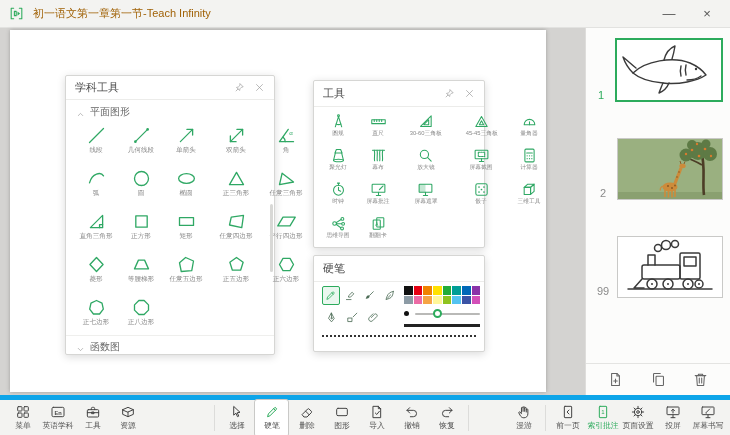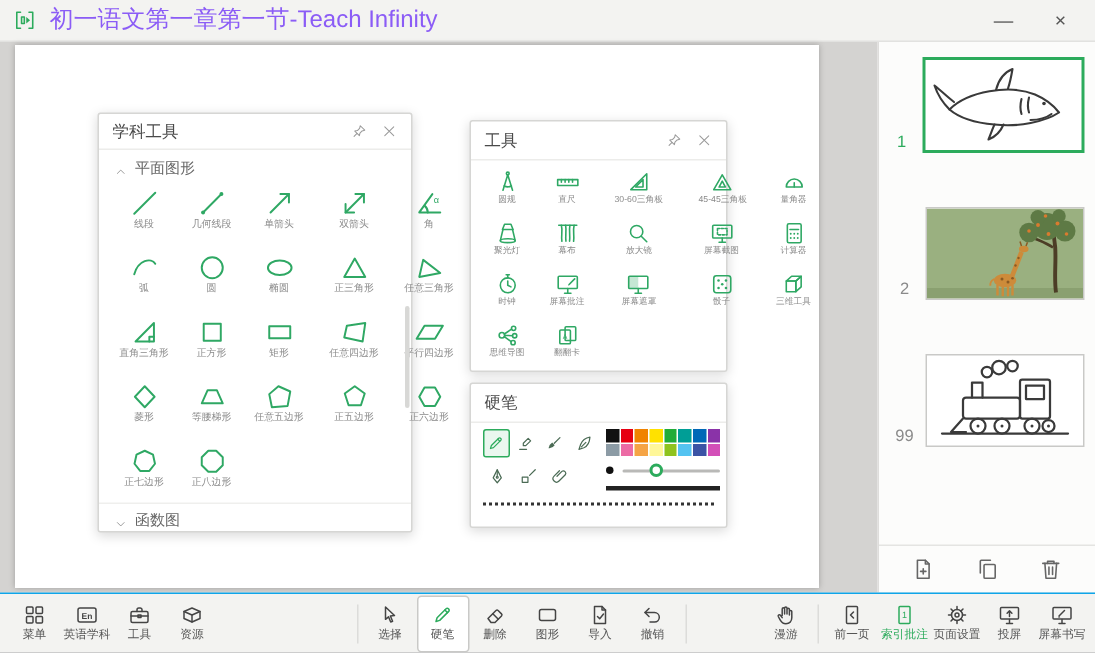--- a/index.html
+++ b/index.html
@@ -2,21 +2,21 @@
 <html><head>
 <meta charset="utf-8">
 <style>
   html,body{margin:0;padding:0}
   body{font-family:"Liberation Sans","DejaVu Sans",sans-serif;background:#888}
   .app{position:relative;width:730px;height:435px;overflow:hidden;background:#d4d3d1}
   .icon{fill:none;stroke:currentColor;stroke-width:1.5;stroke-linecap:round;stroke-linejoin:round;display:block}
   
   .titlebar{position:absolute;top:0;left:0;right:0;height:28px;background:#f3f3f1;border-bottom:1px solid #e2e2e0;display:flex;align-items:center;padding:0 8px;gap:8px;box-sizing:border-box}
   .logo{width:17px;height:17px;color:#2cab5c}
-  .title{font-size:16px;color:#8b5cf6;flex:1}
+  .title{font-size:11px;color:#a16207;flex:1}
   .win-btn{width:30px;height:26px;display:flex;align-items:center;justify-content:center;font-size:13px;color:#555;cursor:pointer}
   
   .canvas{position:absolute;top:28px;left:0;width:482px;height:367px}
   .page{position:absolute;left:10px;top:2px;width:536px;height:362px;background:#fff;box-shadow:0 0 4px rgba(0,0,0,.25)}
   
   .panel{position:absolute;background:#fff;border:1px solid #d6d6d4;border-radius:2px;box-shadow:0 2px 8px rgba(0,0,0,.15);box-sizing:border-box}
   .panel-header{height:25px;display:flex;align-items:center;gap:9px;padding:0 9px;border-bottom:1px solid #ececea}
   .panel-title{flex:1;font-size:11px;color:#4a4a4a}
   .hdr-icon{width:11px;height:11px;color:#9a9a9a}
   .subject-panel{left:65px;top:47px;width:210px;height:280px;display:flex;flex-direction:column}
@@ -57,21 +57,21 @@
   .slides .slide-row:first-of-type{margin-top:10px}
   .slide-num{width:20px;text-align:center;font-size:11px;color:#8a8a8a;padding-bottom:1px}
   .slide-num.active{color:#2cab5c}
   .thumb{width:104px;height:60px;background:#fff;border:1px solid #c9c9c7;cursor:pointer;flex:none}
   .thumb.active{border:2px solid #2cab5c}
   .thumb-art{display:block;width:100%;height:100%}
   .slide-actions{position:absolute;bottom:0;left:0;right:0;height:31px;border-top:1px solid #e4e4e2;display:flex;align-items:center;justify-content:space-evenly;background:#fcfcfb}
   .action-btn{width:26px;height:26px;display:flex;align-items:center;justify-content:center;color:#666;cursor:pointer}
   .action-btn .icon{width:17px;height:17px}
   
-  .toolbar{position:absolute;bottom:0;left:0;right:0;height:40px;background:#f3f3f1;border-top:1px solid #0ea5e9;display:flex;align-items:center;padding:12px 5px;box-sizing:border-box}
+  .toolbar{position:absolute;bottom:0;left:0;right:0;height:40px;background:#f3f3f1;border-top:5px solid #0ea5e9;display:flex;align-items:center;padding:12px 5px;box-sizing:border-box}
   .tb-group{display:flex;align-items:center}
   .tb-item{width:33px;height:36px;display:flex;flex-direction:column;align-items:center;justify-content:center;color:#444;border:1px solid transparent;border-radius:3px;cursor:pointer;flex:none}
   .tb-item .icon{width:16px;height:16px}
   .tb-label{font-size:10px;color:#555;white-space:nowrap;transform:scale(.78);transform-origin:center top;line-height:11px;margin-top:1px}
   .tb-item.active{background:#fff;border-color:#c9c9c7;color:#2cab5c}
   .tb-item.green{color:#2cab5c}
   .tb-item.green .tb-label{color:#2cab5c}
   .tb-div{width:1px;height:26px;background:#dcdcda;margin:0 4px;flex:none}
   .sp2{flex:2}.sp1{flex:1}
 </style>
@@ -1023,20 +1023,26 @@
           <span class="tb-label">导入</span>
         </div>
 
         <div class="tb-item">
           <svg class="icon">
             <use href="#i-undo"></use>
           </svg>
           <span class="tb-label">撤销</span>
         </div>
 
+        <div class="tb-item">
+          <svg class="icon">
+            <use href="#i-redo"></use>
+          </svg>
+          <span class="tb-label">恢复</span>
+        </div>
       </div>
     <div class="tb-div"></div>
     <div class="sp1"></div>
     <div class="tb-group">
 
 
         <div class="tb-item">
           <svg class="icon">
             <use href="#i-hand"></use>
           </svg>

